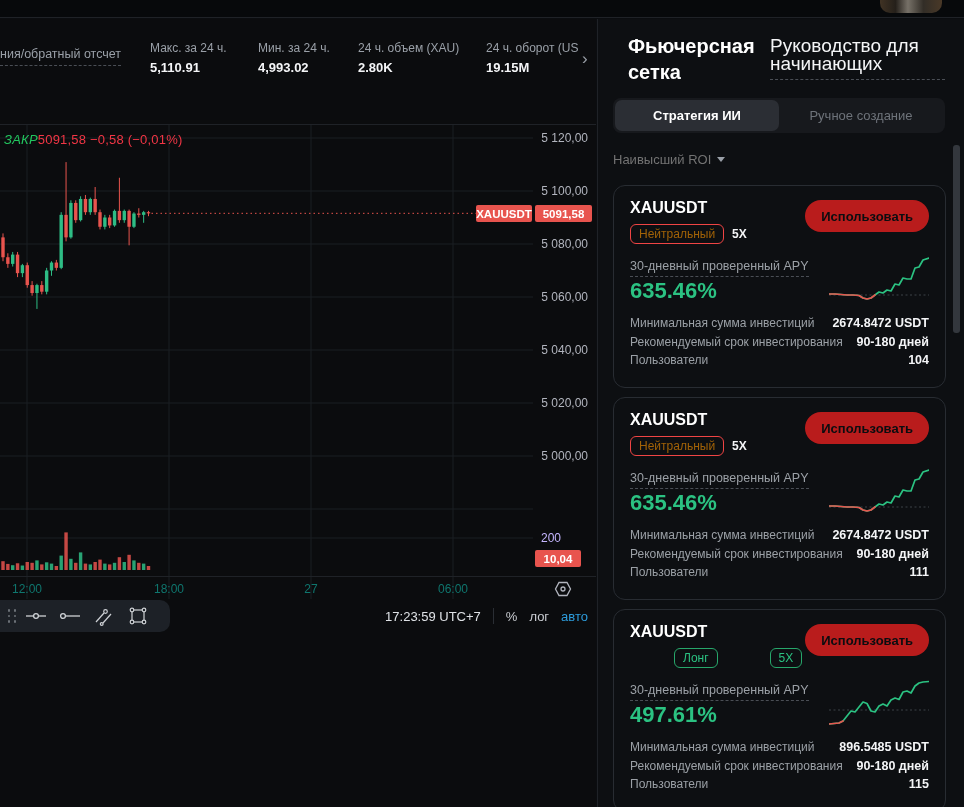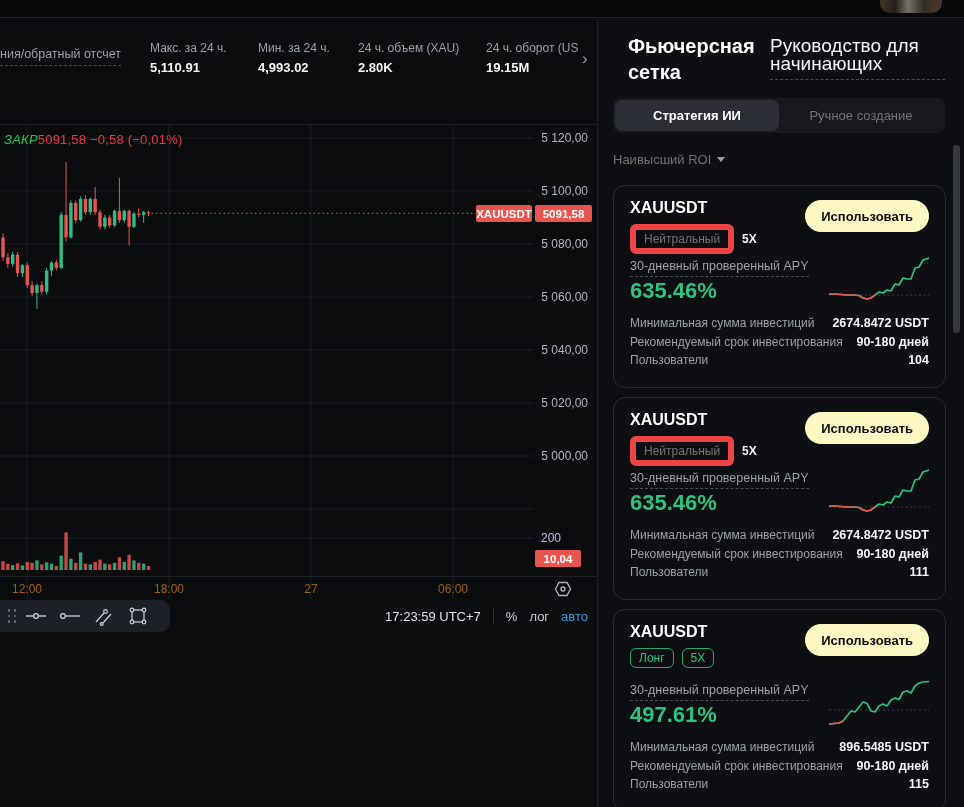--- a/index.html
+++ b/index.html
@@ -36,21 +36,21 @@
 
   .price-axis { position:absolute; left:534px; top:106px; width:62px; height:474px; }
   .p-tick { position:absolute; right:8px; color:#b2b5be; font-size:12px; transform:translateY(-50%); white-space:nowrap; }
   .tag { position:absolute; background:#e8544e; color:#fff; font-size:11.5px; font-weight:bold; border-radius:2px; display:flex; align-items:center; justify-content:center; }
   .tag-symbol { left:476px; top:186px; width:56px; height:17px; }
   .tag-price { left:535px; top:186px; width:57px; height:17px; }
   .tag-vol { left:535px; top:531px; width:46px; height:17px; }
   .vol-axis-label { position:absolute; left:541px; top:519px; transform:translateY(-50%); color:#c4b5fd; font-size:12px; }
 
   .time-axis { position:absolute; left:0; top:557px; width:596px; height:24px; border-top:1px solid #1f2227; }
-  .t-tick { position:absolute; top:5px; transform:translateX(-50%); color:#a16207; font-size:12px; }
+  .t-tick { position:absolute; top:5px; transform:translateX(-50%); color:#0f766e; font-size:12px; }
   .axis-settings { position:absolute; left:553px; top:2px; width:20px; height:20px; cursor:pointer; }
 
   .chart-footer { position:absolute; left:0; top:581px; width:596px; height:32px;padding-left:20px; }
   .draw-toolbar { position:absolute; left:0; top:0; width:170px; height:32px; background:#1d2127; border-radius:0 10px 10px 0; display:flex; align-items:center; }
   .drag-handle { width:14px; height:16px; margin-left:5px; display:grid; grid-template-columns:3px 3px; grid-gap:3px; justify-content:center; align-content:center; }
   .drag-handle i { width:2.5px; height:2.5px; background:#6b7077; border-radius:50%; }
   .tool-btn { width:34px; height:28px; display:flex; align-items:center; justify-content:center; cursor:pointer; }
   .footer-right { position:absolute; right:8px; top:0; height:32px; display:flex; align-items:center; gap:12px; }
   .clock { color:#dfe2e6; font-size:13px; }
   .footer-sep { width:1px; height:16px; background:#2a2e34; }
@@ -64,24 +64,24 @@
   .tabs { position:absolute; left:15px; top:79px; width:332px; height:35px; background:#17191d; border-radius:8px; display:flex; padding:2px; }
   .tab { flex:1; display:flex; align-items:center; justify-content:center; font-size:13px; color:#6e7artifacts; color:#6e737a; border-radius:7px; cursor:pointer; }
   .tab.active { background:#2b2e34; color:#fff; font-weight:bold; }
   .sort-row { position:absolute; left:15px; top:133px; color:#737373; font-size:13px; display:flex; align-items:center; gap:6px; cursor:pointer; }
   .sort-caret { width:0; height:0; border-left:4px solid transparent; border-right:4px solid transparent; border-top:5px solid #9aa0a8; }
 
   .cards { position:absolute; left:15px; top:166px; width:333px; }
   .card { position:relative; width:333px; height:203px; border:1px solid #282c32; border-radius:12px; margin-bottom:9px; background:#0d0f12; }
   .card-symbol { position:absolute; left:16px; top:13px; font-size:16px; font-weight:bold; color:#fff; }
   .badges { position:absolute; left:16px; top:38px; display:flex; align-items:center; gap:8px; }
-  .badge { font-size:12px; padding:2px 8px; border-radius:6px; border:6px solid #ef4444; color:#737373; }
+  .badge { font-size:12px; padding:2px 8px; border-radius:6px; border:1px solid #ef4444; color:#a16207; }
   .badge.plain { border:none; padding:2px 0; color:#f4f5f7; font-weight:bold; }
-  .badge.long { border:1px solid #27a76b; color:#2bc282; }
-  .use-btn { position:absolute; right:16px; top:14px; height:32px; padding:0 16px; background:#fef9c3; color:#0b0d10; font-size:13px; font-weight:bold; border:none; border-radius:16px; cursor:pointer; font-family:"Liberation Sans",sans-serif; }
+  .badge.long { border:1px solid #27a76b; color:#2bc282;margin-left:44px; }
+  .use-btn { position:absolute; right:16px; top:14px; height:32px; padding:0 16px; background:#b91c1c; color:#0b0d10; font-size:13px; font-weight:bold; border:none; border-radius:16px; cursor:pointer; font-family:"Liberation Sans",sans-serif; }
   .apy-label { position:absolute; left:16px; top:73px; color:#9ba0a6; font-size:12.5px; border-bottom:1px dashed #4a4e55; padding-bottom:3px; }
   .apy-value { position:absolute; left:16px; top:92px; font-size:22px; font-weight:bold; color:#2bc282; }
   .spark { position:absolute; right:16px; top:68px; width:100px; height:52px; }
   .card-rows { position:absolute; left:16px; right:16px; top:128px; }
   .crow { display:flex; justify-content:space-between; align-items:baseline; line-height:18.5px; white-space:nowrap; }
   .crow .cl { color:#9ba0a6; font-size:12px; }
   .crow .cv { color:#f4f5f7; font-size:12.5px; font-weight:bold; }
 
   .scrollbar-thumb { position:absolute; left:355px; top:126px; width:7px; height:188px; background:#33373d; border-radius:3px; }
 </style>

